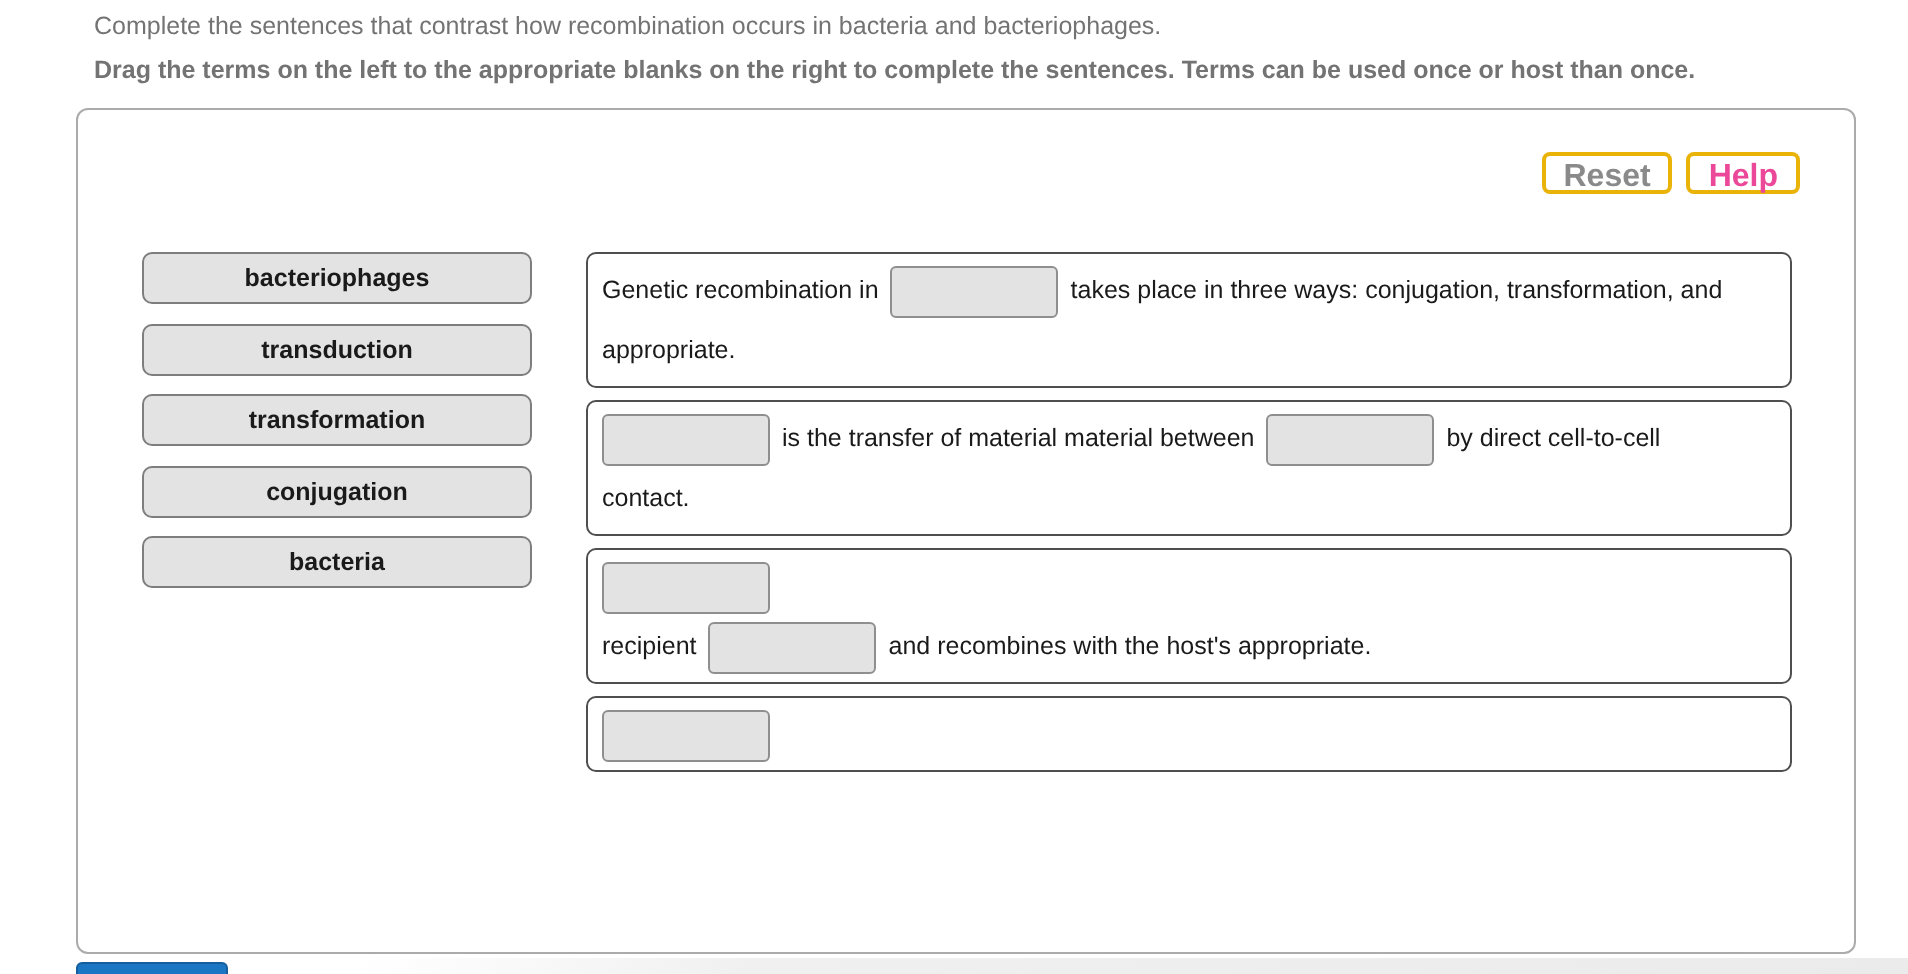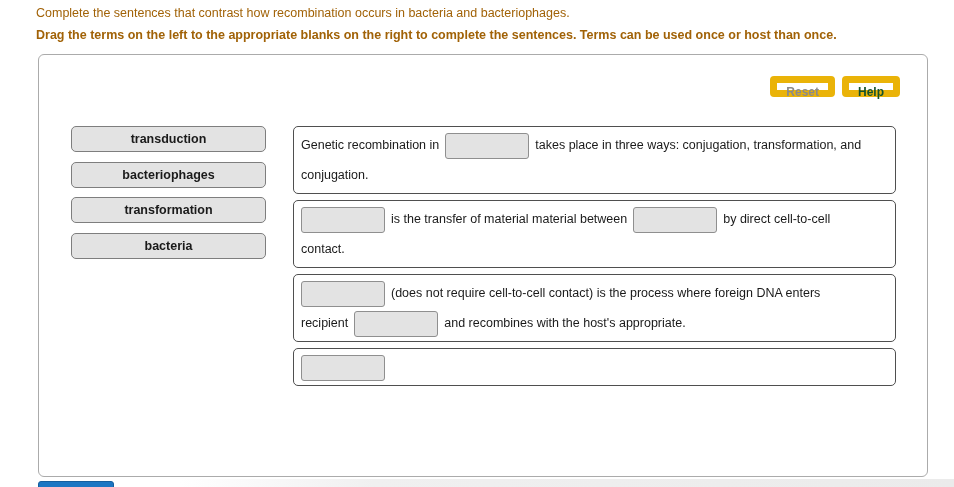--- a/index.html
+++ b/index.html
@@ -7,23 +7,23 @@
   body { font-family: "Liberation Sans", sans-serif; }
   .page {
     position: relative;
     width: 954px;
     height: 487px;
     background: #ffffff;
     overflow: hidden;
   }
   .instr {
     position: absolute;
-    left: 36px;
+    left: 47px;
     font-size: 12.5px;
-    color: #a16207;
+    color: #737373;
     white-space: nowrap;
   }
   .instr.line1 { top: 6px; }
   .instr.line2 { top: 28px; font-weight: bold; }
   .panel {
     position: absolute;
     left: 38px;
     top: 54px;
     width: 890px;
     height: 423px;
@@ -33,31 +33,31 @@
   }
   .toolbar {
     position: absolute;
     top: 21px;
     right: 27px;
     display: flex;
     gap: 7px;
   }
   .btn {
     font-family: "Liberation Sans", sans-serif;
-    font-size: 12px;
+    font-size: 16px;
     font-weight: bold;
     background: #ffffff;
-    border: 7px solid #eab308;
+    border: 2px solid #eab308;
     border-radius: 4px;
     padding: 2px 9px;
     height: 21px;
     cursor: pointer;
   }
   .btn.reset { color: #8a8a8a; }
-  .btn.help  { color: #14532d; }
+  .btn.help  { color: #ec4899; }
   .terms {
     position: absolute;
     left: 32px;
     top: 71px;
     width: 195px;
     display: flex;
     flex-direction: column;
     gap: 9.5px;
   }
   .term-chip {
@@ -135,30 +135,31 @@
   <p class="instr line2">Drag the terms on the left to the appropriate blanks on the right to complete the sentences. Terms can be used once or host than once.</p>
 
   <div class="panel">
 
     <div class="toolbar">
       <button class="btn reset">Reset</button>
       <button class="btn help">Help</button>
     </div>
 
     <div class="terms">
+        <div class="term-chip">bacteriophages</div>
         <div class="term-chip">transduction</div>
-        <div class="term-chip">bacteriophages</div>
         <div class="term-chip">transformation</div>
+        <div class="term-chip">conjugation</div>
         <div class="term-chip">bacteria</div>
       </div>
 
     <div class="sentences">
-        <div class="sentence-box"><span>Genetic recombination in</span><span class="blank"></span><span>takes place in three ways: conjugation, transformation, and</span><br><span>conjugation.</span></div>
+        <div class="sentence-box"><span>Genetic recombination in</span><span class="blank"></span><span>takes place in three ways: conjugation, transformation, and</span><br><span>appropriate.</span></div>
         <div class="sentence-box"><span class="blank"></span><span>is the transfer of material material between</span><span class="blank"></span><span>by direct cell-to-cell</span><br><span>contact.</span></div>
-        <div class="sentence-box"><span class="blank"></span><span>(does not require cell-to-cell contact) is the process where foreign DNA enters</span><br><span>recipient</span><span class="blank"></span><span>and recombines with the host's appropriate.</span></div>
+        <div class="sentence-box"><span class="blank"></span><br><span>recipient</span><span class="blank"></span><span>and recombines with the host's appropriate.</span></div>
         <div class="sentence-box"><span class="blank"></span></div>
       </div>
 
   </div>
 
   <div class="footer-strip"></div>
 
   <button class="submit">Submit</button>
 
 </div>

